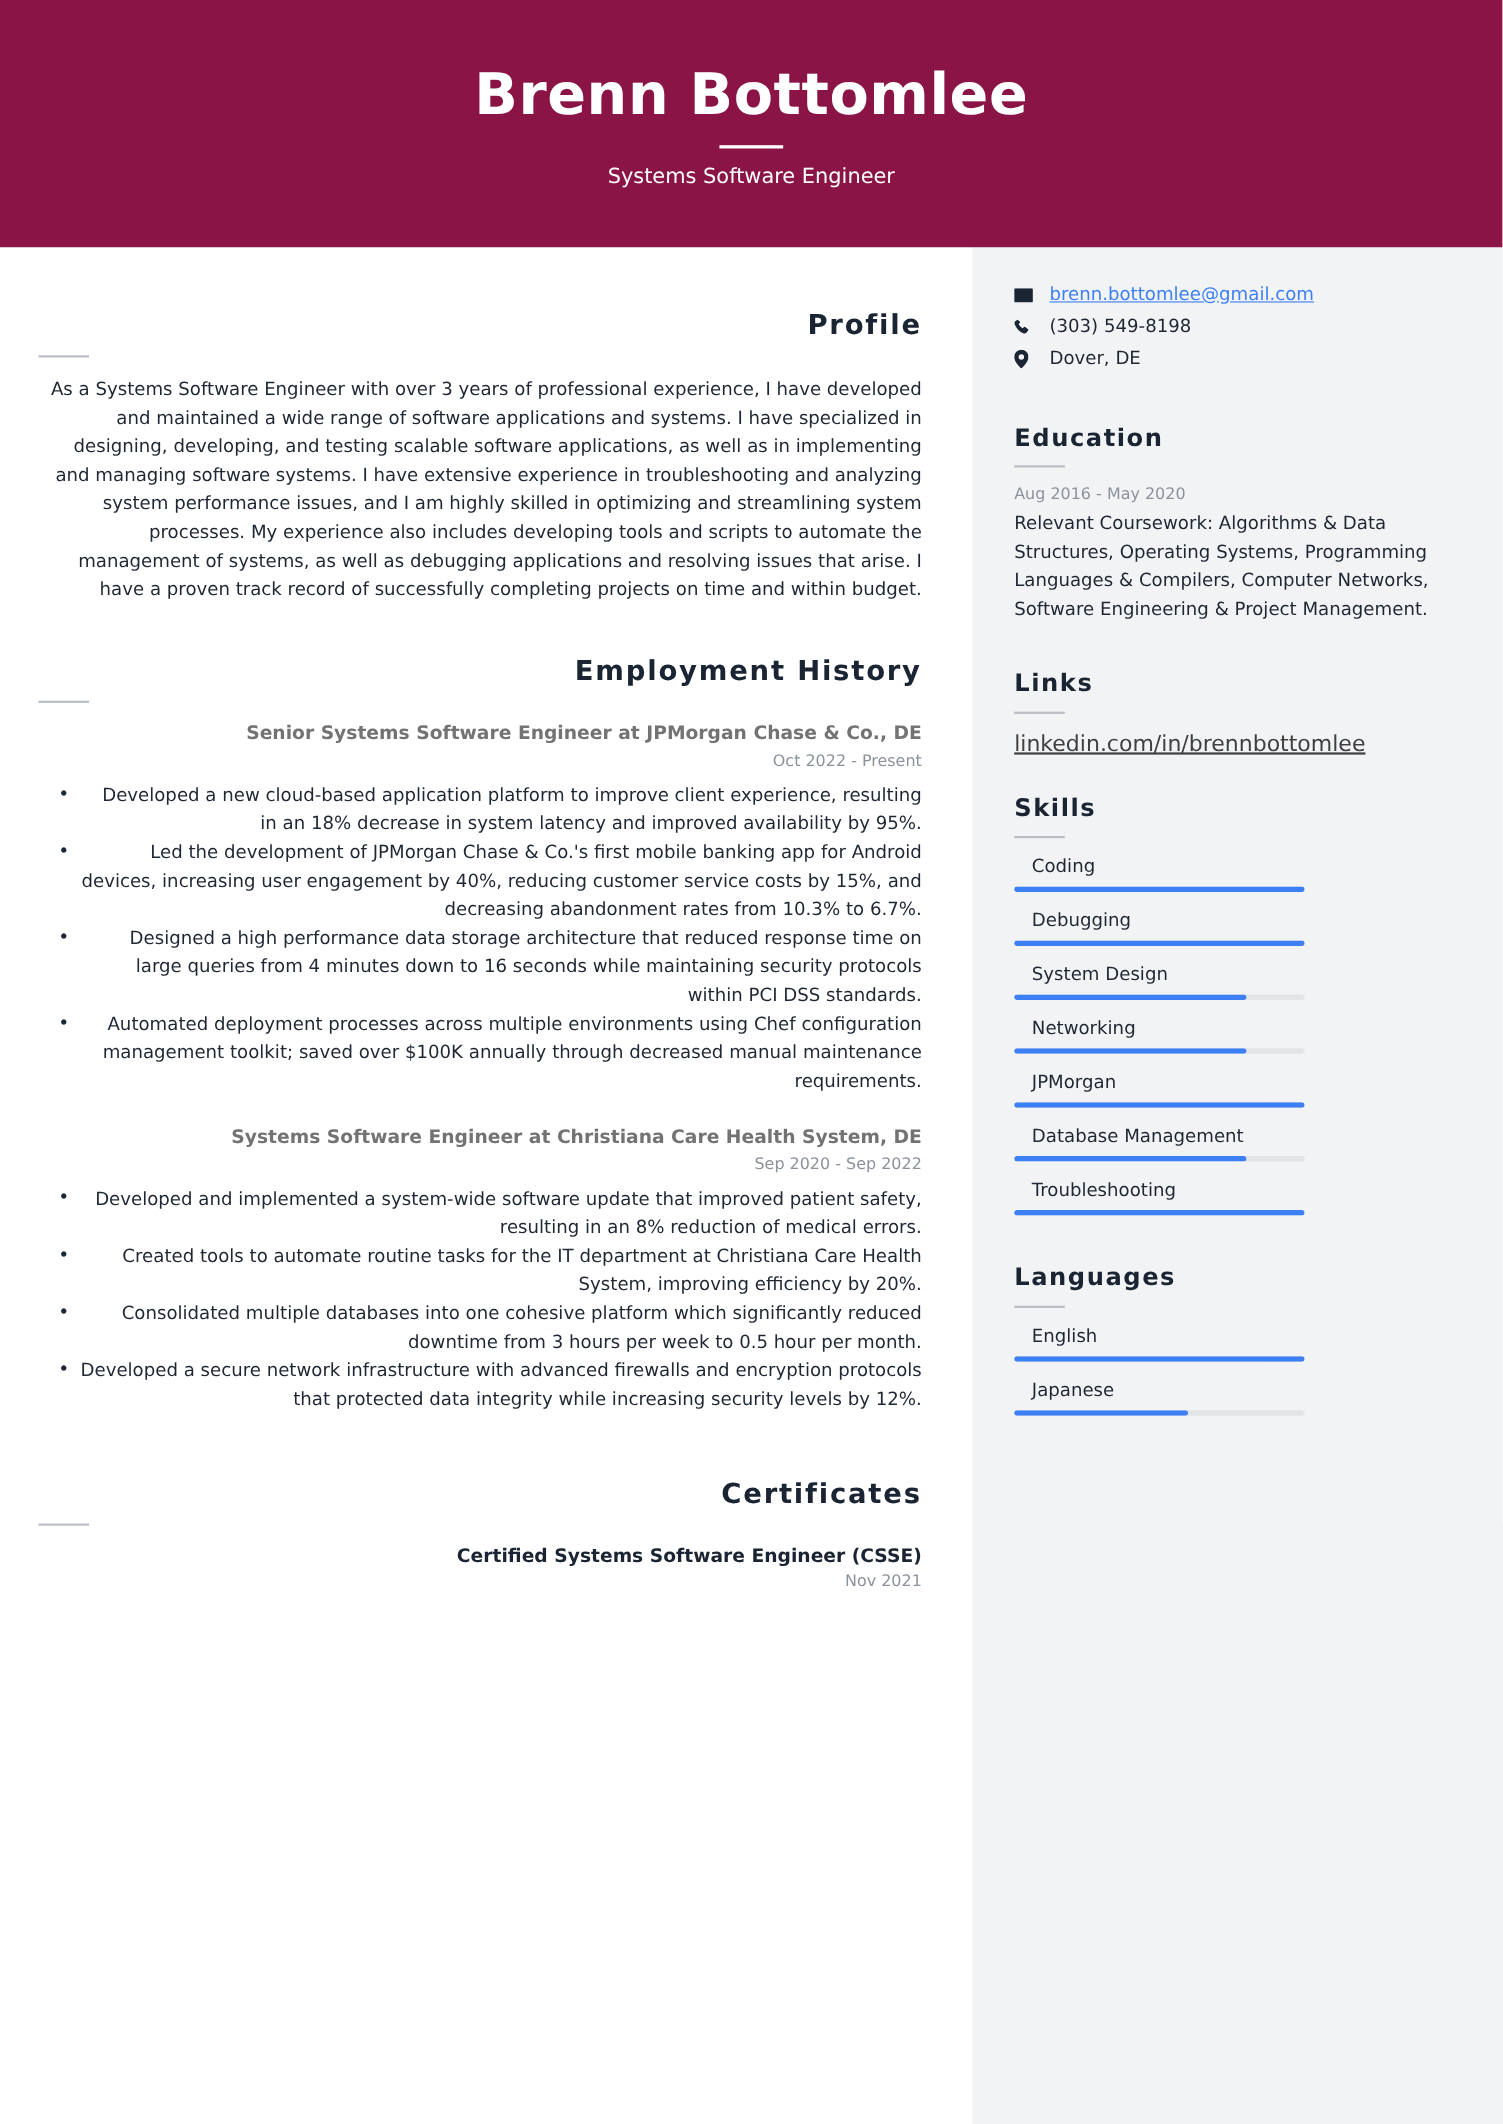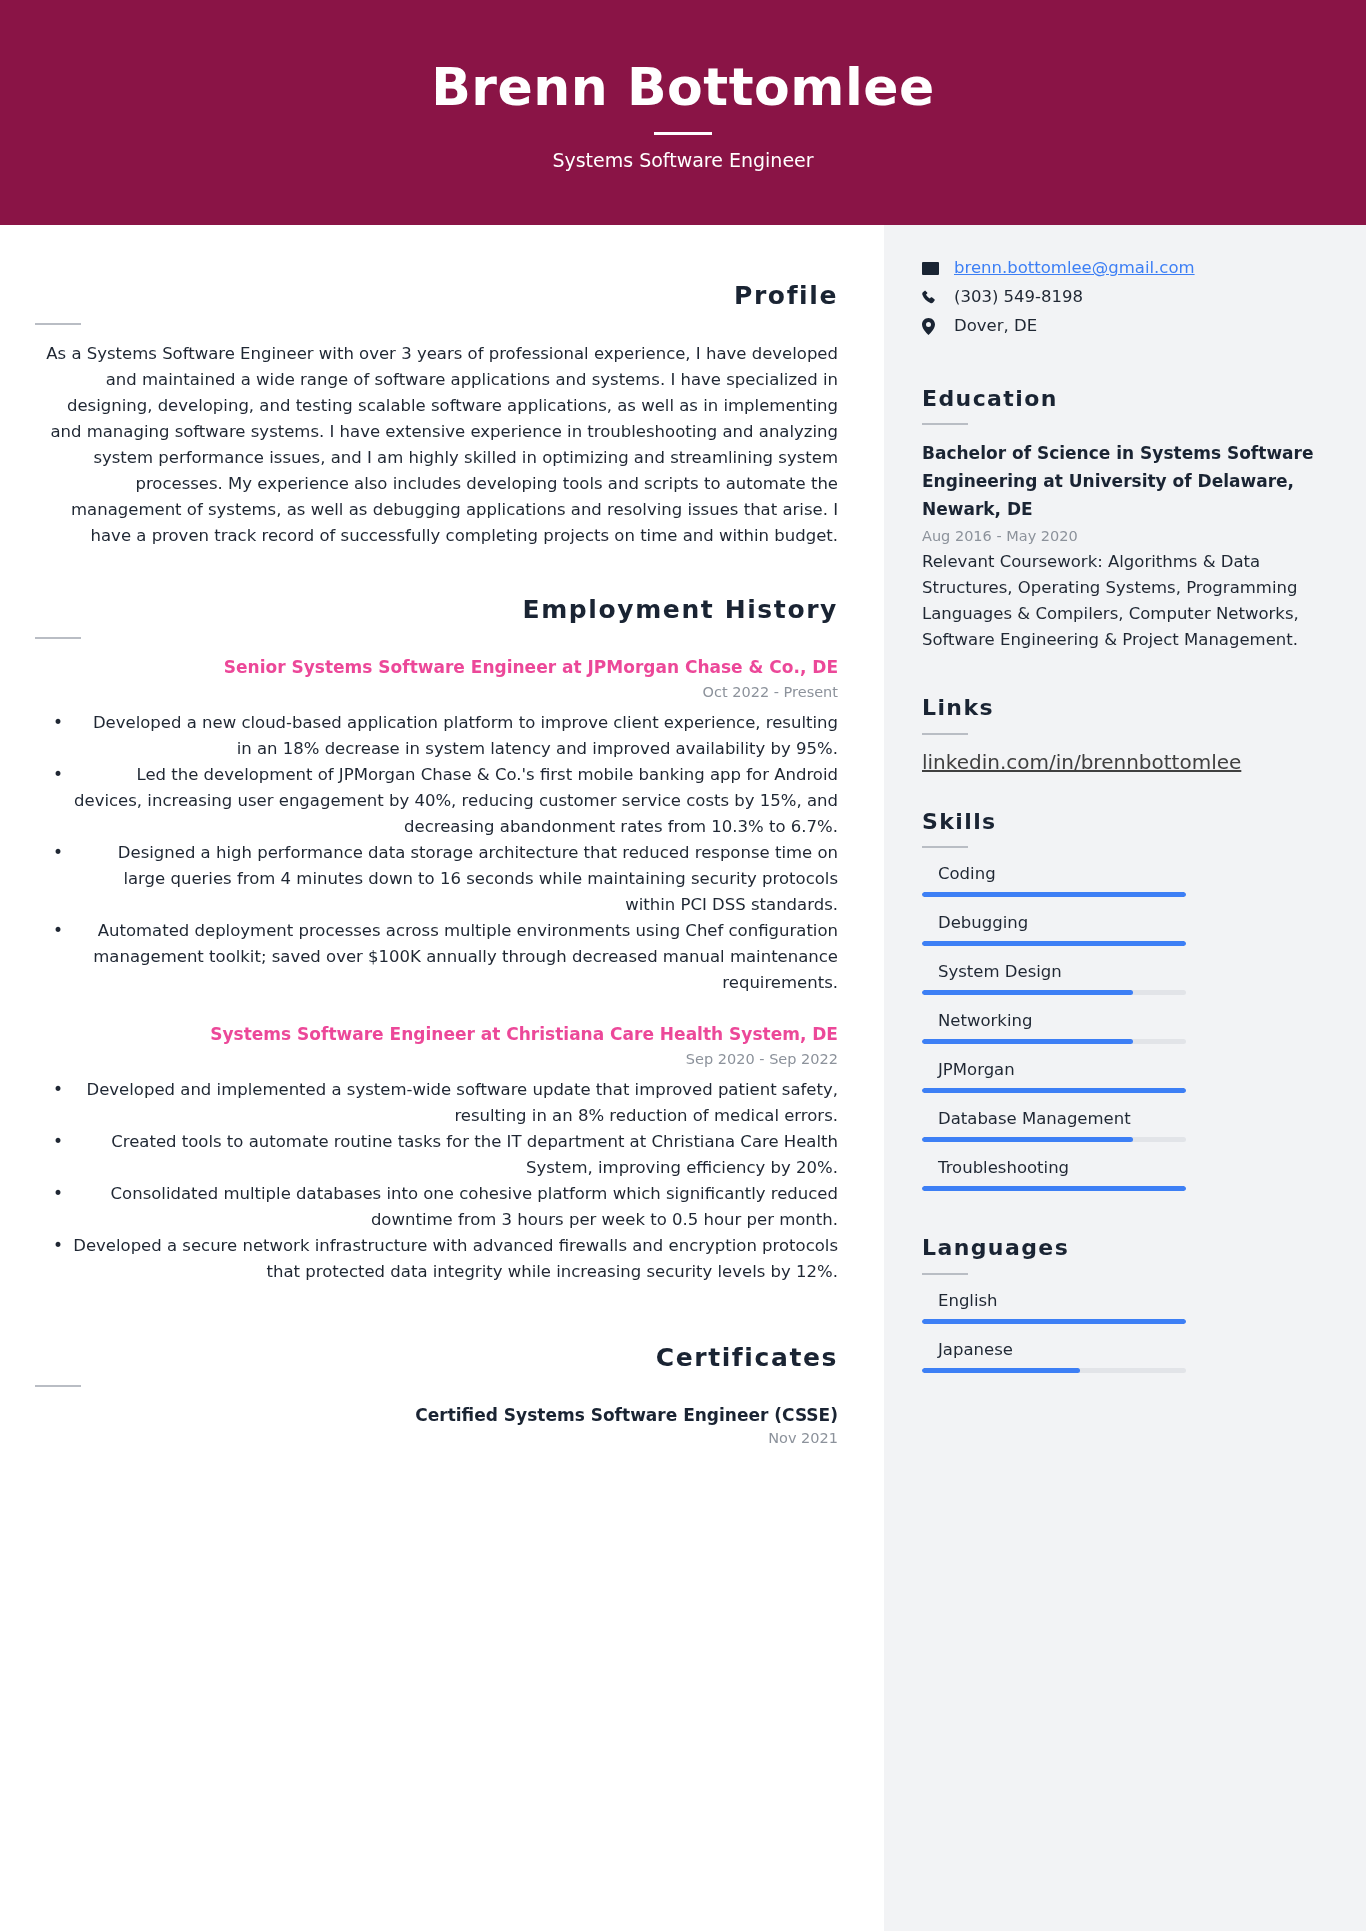--- a/index.html
+++ b/index.html
@@ -86,21 +86,21 @@
     line-height: 26px;
     color: #1f2733;
   }
   .section { margin-bottom: 0; }
   .sec-gap { height: 46px; }
   .sec-gap-lg { height: 58px; }
 
   .job-title {
     font-size: 17px;
     font-weight: 700;
-    color: #ec4899;
+    color: #737373;
     line-height: 24px;
   }
   .job-date {
     font-size: 14.5px;
     color: #8c929b;
     margin-top: 3px;
     line-height: 20px;
   }
   ul.bullets {
     margin: 8px 0 0 0;
@@ -304,21 +304,20 @@
         </span>
         <span class="contact-text">Dover, DE</span>
       </div>
     </div>
 
     <div style="height:42px"></div>
 
     <div class="section">
       <div class="sec-head small">Education</div>
       <div class="sec-rule side"></div>
-      <div class="edu-degree">Bachelor of Science in Systems Software Engineering at University of Delaware, Newark, DE</div>
       <div class="edu-date">Aug 2016 - May 2020</div>
       <div class="edu-desc">Relevant Coursework: Algorithms &amp; Data Structures, Operating Systems, Programming Languages &amp; Compilers, Computer Networks, Software Engineering &amp; Project Management.</div>
     </div>
 
     <div style="height:42px"></div>
 
     <div class="section">
       <div class="sec-head small">Links</div>
       <div class="sec-rule side"></div>
       <a class="side-link">linkedin.com/in/brennbottomlee</a>

